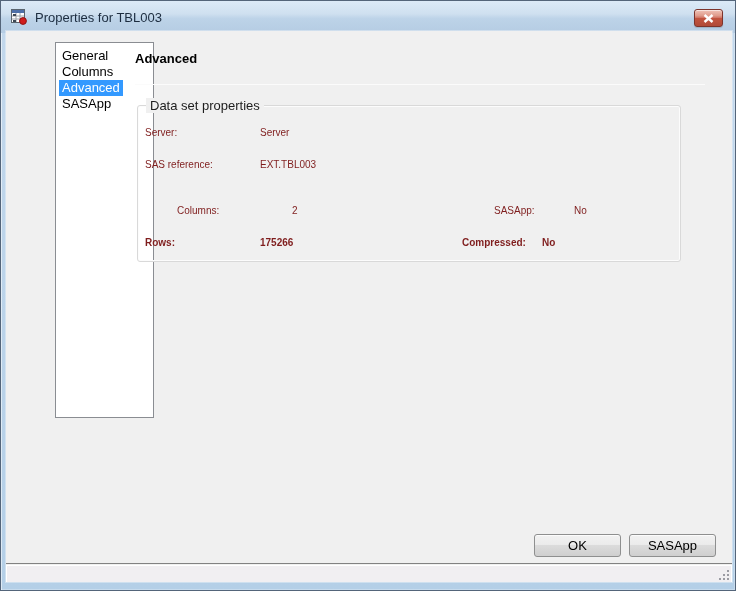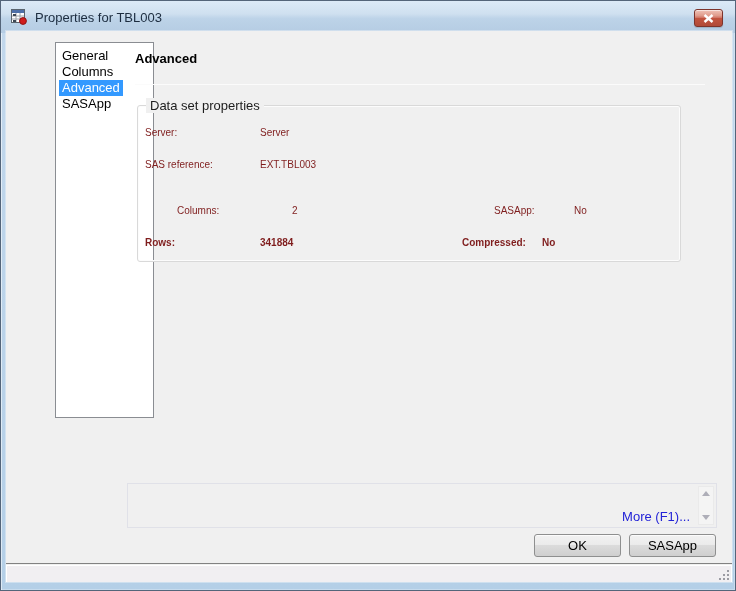--- a/index.html
+++ b/index.html
@@ -147,37 +147,26 @@
         <span class="f-value">EXT.TBL003</span>
       </div>
       <div class="fieldrow row-2">
         <span class="f-label">Columns:</span>
         <span class="f-value">2</span>
         <span class="f-label2">SASApp:</span>
         <span class="f-value2">No</span>
       </div>
       <div class="fieldrow row-3">
         <span class="f-label">Rows:</span>
-        <span class="f-value">341884</span>
+        <span class="f-value">175266</span>
         <span class="f-label2">Compressed:</span>
         <span class="f-value2">No</span>
       </div>
     </div>
 
-    <div class="notes-panel">
-      <div class="v-scrollbar">
-        <div class="sb-btn up">
-          <i class="tri-up"></i>
-        </div>
-        <div class="sb-btn down">
-          <i class="tri-down"></i>
-        </div>
-      </div>
-      <a class="more-link">More (F1)...</a>
-    </div>
 
     <button class="btn btn-ok">OK</button>
     <button class="btn btn-cancel">SASApp</button>
 
     <div class="status-sep"></div>
     <div class="statusbar">
       <div class="grip">
         <svg width="13" height="13" viewBox="0 0 13 13">
           <g>
             <rect x="10" y="2" width="2" height="2" fill="#9b9ba3"></rect>

